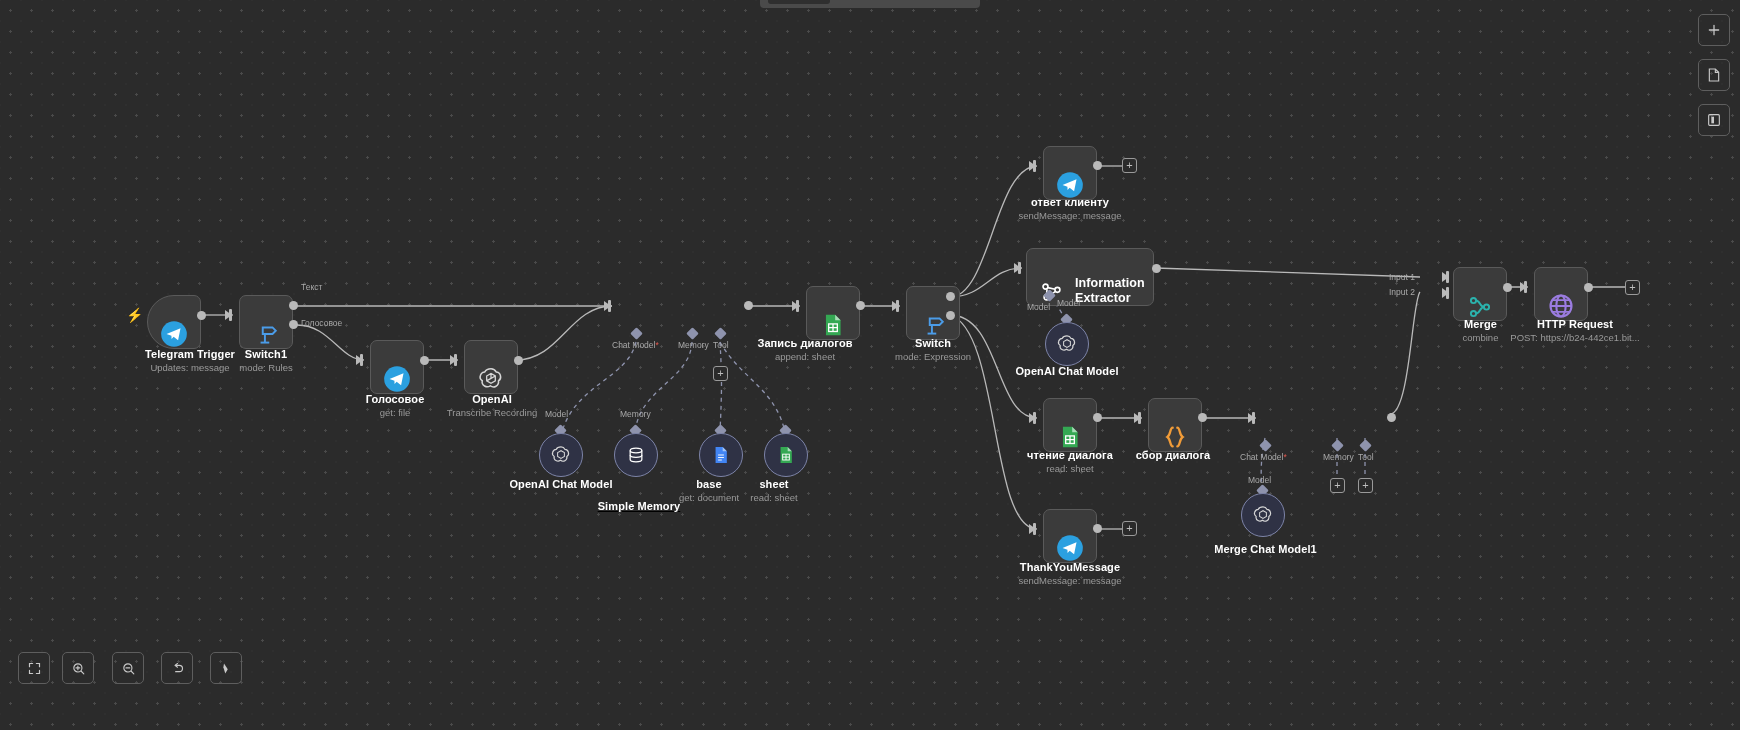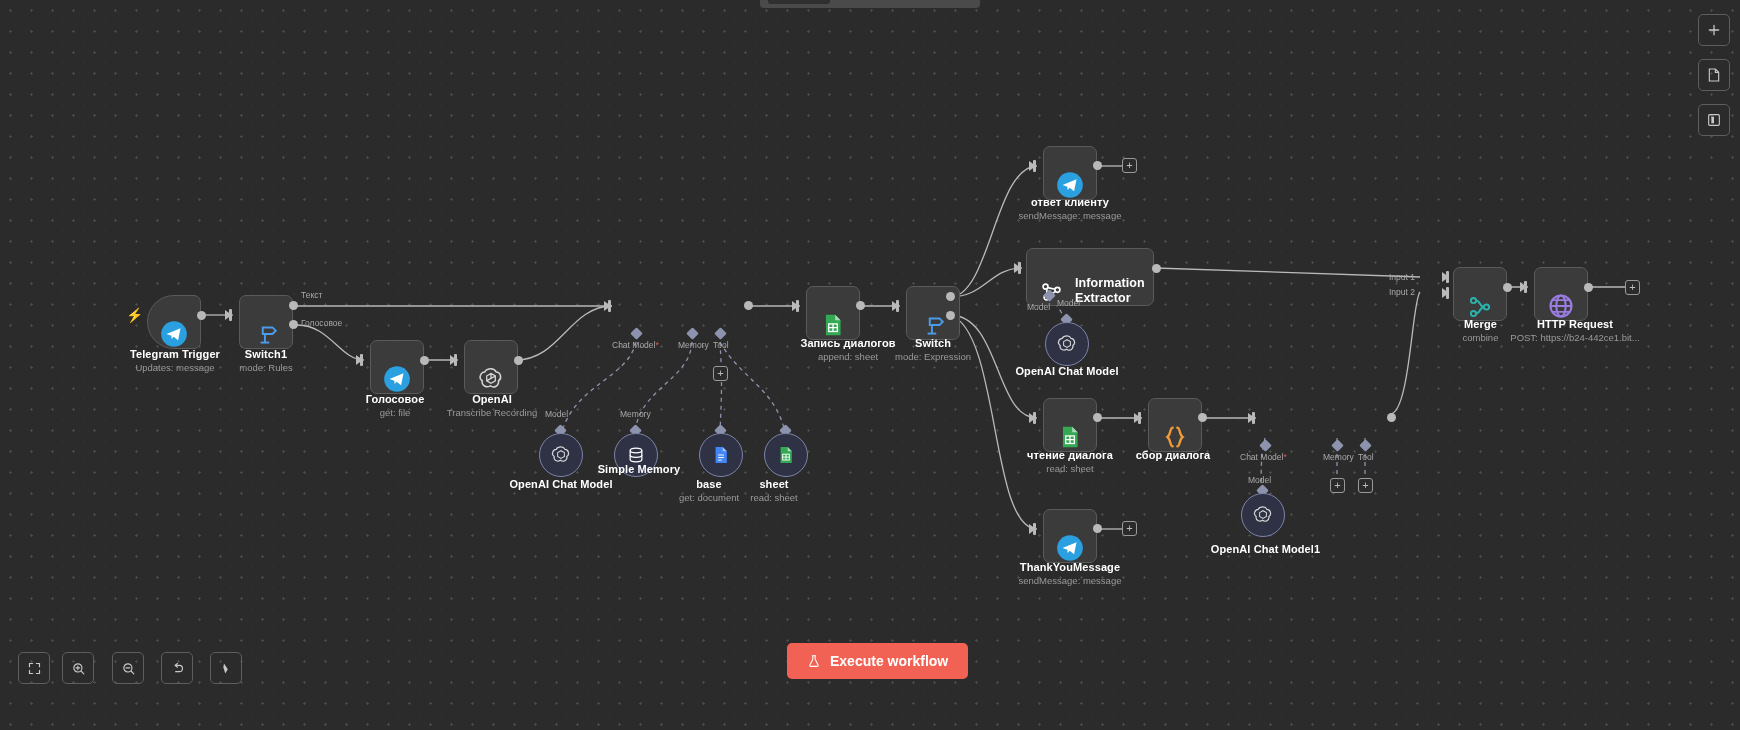--- a/index.html
+++ b/index.html
@@ -190,37 +190,37 @@
     </svg>
 
     <span class="lightning" style="left:126px; top:307px;">⚡</span>
     <div class="node square trigger" style="left:147px; top:288px;">
       <svg width="28" height="28" viewBox="0 0 24 24">
         <circle cx="12" cy="12" r="11" fill="#2ba0e0"></circle>
         <path d="M5.6 11.9 L17.6 7.1 L15.5 17.4 L11.7 14.4 L9.9 16.2 L9.8 13.6 Z" fill="#fff"></path>
       </svg>
     </div>
     <div class="dot" style="left:197px; top:311px;"></div>
-    <div class="label" style="left:100px; top:348px; width:150px;">
+    <div class="label" style="left:115px; top:348px; width:150px;">
       <span class="ttl">Telegram Trigger</span>
       <span class="sub">Updates: message</span>
     </div>
 
     <div class="arrowbar" style="left:229px; top:309px;"></div>
     <div class="arrow" style="left:225px; top:310px;"></div>
     <div class="node square" style="left:239px; top:288px;">
       <svg width="26" height="26" viewBox="0 0 24 24">
         <path d="M9 5 h9 l3 3 -3 3 H9 z" fill="none" stroke="#4b9ce8" stroke-width="1.8"></path>
         <path d="M11 11 v8" stroke="#4b9ce8" stroke-width="1.8"></path>
         <path d="M7 19 h8" stroke="#4b9ce8" stroke-width="1.8"></path>
       </svg>
     </div>
     <div class="dot" style="left:289px; top:301px;"></div>
     <div class="dot" style="left:289px; top:320px;"></div>
-    <div class="porttag" style="left:301px; top:290px;text-align:center;">Текст</div>
+    <div class="porttag" style="left:301px; top:282px;text-align:center;">Текст</div>
     <div class="porttag" style="left:301px; top:318px;">Голосовое</div>
     <div class="label" style="left:196px; top:348px; width:140px;">
       <span class="ttl">Switch1</span>
       <span class="sub">mode: Rules</span>
     </div>
 
     <div class="arrowbar" style="left:360px; top:354px;"></div>
     <div class="arrow" style="left:356px; top:355px;"></div>
     <div class="node square" style="left:370px; top:333px;">
       <svg width="28" height="28" viewBox="0 0 24 24">
@@ -274,21 +274,21 @@
     </div>
 
     <div class="diamond" style="left:631px; top:426px;"></div>
     <div class="subnode" style="left:614px; top:433px;">
       <svg width="20" height="20" viewBox="0 0 24 24">
         <ellipse cx="12" cy="6.5" rx="7" ry="2.8" fill="none" stroke="#fff" stroke-width="1.5"></ellipse>
         <path d="M5 6.5 v11 c0 1.6 3.1 2.8 7 2.8 s7-1.2 7-2.8 V6.5" fill="none" stroke="#fff" stroke-width="1.5"></path>
         <path d="M5 12 c0 1.6 3.1 2.8 7 2.8 s7-1.2 7-2.8" fill="none" stroke="#fff" stroke-width="1.5"></path>
       </svg>
     </div>
-    <div class="label" style="left:579px; top:463px; width:120px;">
+    <div class="label" style="left:579px; top:500px; width:120px;text-decoration:underline;">
       <span class="ttl">Simple Memory</span>
     </div>
 
     <div class="diamond" style="left:716px; top:426px;"></div>
     <div class="subnode" style="left:699px; top:433px;">
       <svg width="20" height="22" viewBox="0 0 24 24">
         <path d="M5.5 2.5 h8.5 L19 7.5 v14 h-13.5 z" fill="#4285f4"></path>
         <path d="M14 2.5 v5 h5" fill="#a3c4f7"></path>
         <path d="M8.5 12 h7 M8.5 15 h7 M8.5 18 h4.5" stroke="#fff" stroke-width="1.1"></path>
       </svg>
@@ -316,21 +316,21 @@
     <div class="arrow" style="left:792px; top:301px;"></div>
     <div class="node square" style="left:806px; top:279px;">
       <svg width="26" height="28" viewBox="0 0 24 24">
         <path d="M5.5 2.5 h8.5 L19 7.5 v14 h-13.5 z" fill="#34a853"></path>
         <path d="M14 2.5 v5 h5" fill="#a8dcb8"></path>
         <rect x="8" y="11" width="8" height="7" fill="none" stroke="#fff" stroke-width="1.2"></rect>
         <path d="M8 14.5 h8 M12 11 v7" stroke="#fff" stroke-width="1.2"></path>
       </svg>
     </div>
     <div class="dot" style="left:856px; top:301px;"></div>
-    <div class="label" style="left:778px; top:337px; width:140px;">
+    <div class="label" style="left:735px; top:337px; width:140px;">
       <span class="ttl">Запись диалогов</span>
       <span class="sub">append: sheet</span>
     </div>
 
     <div class="arrowbar" style="left:896px; top:300px;"></div>
     <div class="arrow" style="left:892px; top:301px;"></div>
     <div class="node square" style="left:906px; top:279px;">
       <svg width="26" height="26" viewBox="0 0 24 24">
         <path d="M9 5 h9 l3 3 -3 3 H9 z" fill="none" stroke="#4b9ce8" stroke-width="1.8"></path>
         <path d="M11 11 v8" stroke="#4b9ce8" stroke-width="1.8"></path>
@@ -432,21 +432,21 @@
     <div class="porttag" style="left:1248px; top:475px;">Model</div>
 
     <div class="diamond" style="left:1258px; top:486px;"></div>
     <div class="subnode" style="left:1241px; top:493px;">
       <svg width="22" height="22" viewBox="0 0 24 24">
         <path d="M12 3.2c2 0 3.6 1.1 4.4 2.7 1.8.1 3.3 1.4 3.7 3.2.5 1.8-.3 3.6-1.7 4.6.3 1.8-.5 3.6-2.1 4.5-1.6.9-3.5.7-4.9-.4-1.5 1-3.4 1.1-4.9.2-1.6-.9-2.4-2.7-2-4.5C3 12.5 2.3 10.7 2.9 9c.5-1.8 2-3 3.8-3.1C7.5 4.3 9.4 3.2 12 3.2z" fill="none" stroke="#d6d6d6" stroke-width="1.3"></path>
         <path d="M8.3 9.4 L12 7.3 L15.7 9.4 v4.2 L12 15.7 L8.3 13.6 z" fill="none" stroke="#d6d6d6" stroke-width="1.1"></path>
       </svg>
     </div>
     <div class="label" style="left:1203px; top:543px; width:125px;">
-      <span class="ttl">OpenAI Chat Model1</span>
+      <span class="ttl">Merge Chat Model1</span>
     </div>
 
     <div class="arrowbar" style="left:1033px; top:523px;"></div>
     <div class="arrow" style="left:1029px; top:524px;"></div>
     <div class="node square" style="left:1043px; top:502px;">
       <svg width="28" height="28" viewBox="0 0 24 24">
         <circle cx="12" cy="12" r="11" fill="#2ba0e0"></circle>
         <path d="M5.6 11.9 L17.6 7.1 L15.5 17.4 L11.7 14.4 L9.9 16.2 L9.8 13.6 Z" fill="#fff"></path>
       </svg>
     </div>
@@ -541,22 +541,15 @@
         <path d="M12 4 L8 7 L12 10" fill="none" stroke="#c9c9c9" stroke-width="1.8" stroke-linecap="round" stroke-linejoin="round"></path>
       </svg>
     </button>
     <button class="tool-btn" style="left:210px; top:18px;">
       <svg width="15" height="15" viewBox="0 0 24 24">
         <path d="M8 4 L14 13 L10 20 L7 10 Z" fill="#c9c9c9"></path>
       </svg>
     </button>
   </div>
 
-  <button id="execute-btn">
-    <svg width="14" height="16" viewBox="0 0 24 24">
-      <path d="M10 3 v6 L5 19 a1.5 1.5 0 0 0 1.3 2.2 h11.4 A1.5 1.5 0 0 0 19 19 L14 9 V3" fill="none" stroke="#fff" stroke-width="1.8" stroke-linejoin="round"></path>
-      <path d="M9 3 h6" stroke="#fff" stroke-width="1.8" stroke-linecap="round"></path>
-    </svg>
-    <span>Execute workflow</span>
-  </button>
 
 
 </div>
 
 </body></html>

